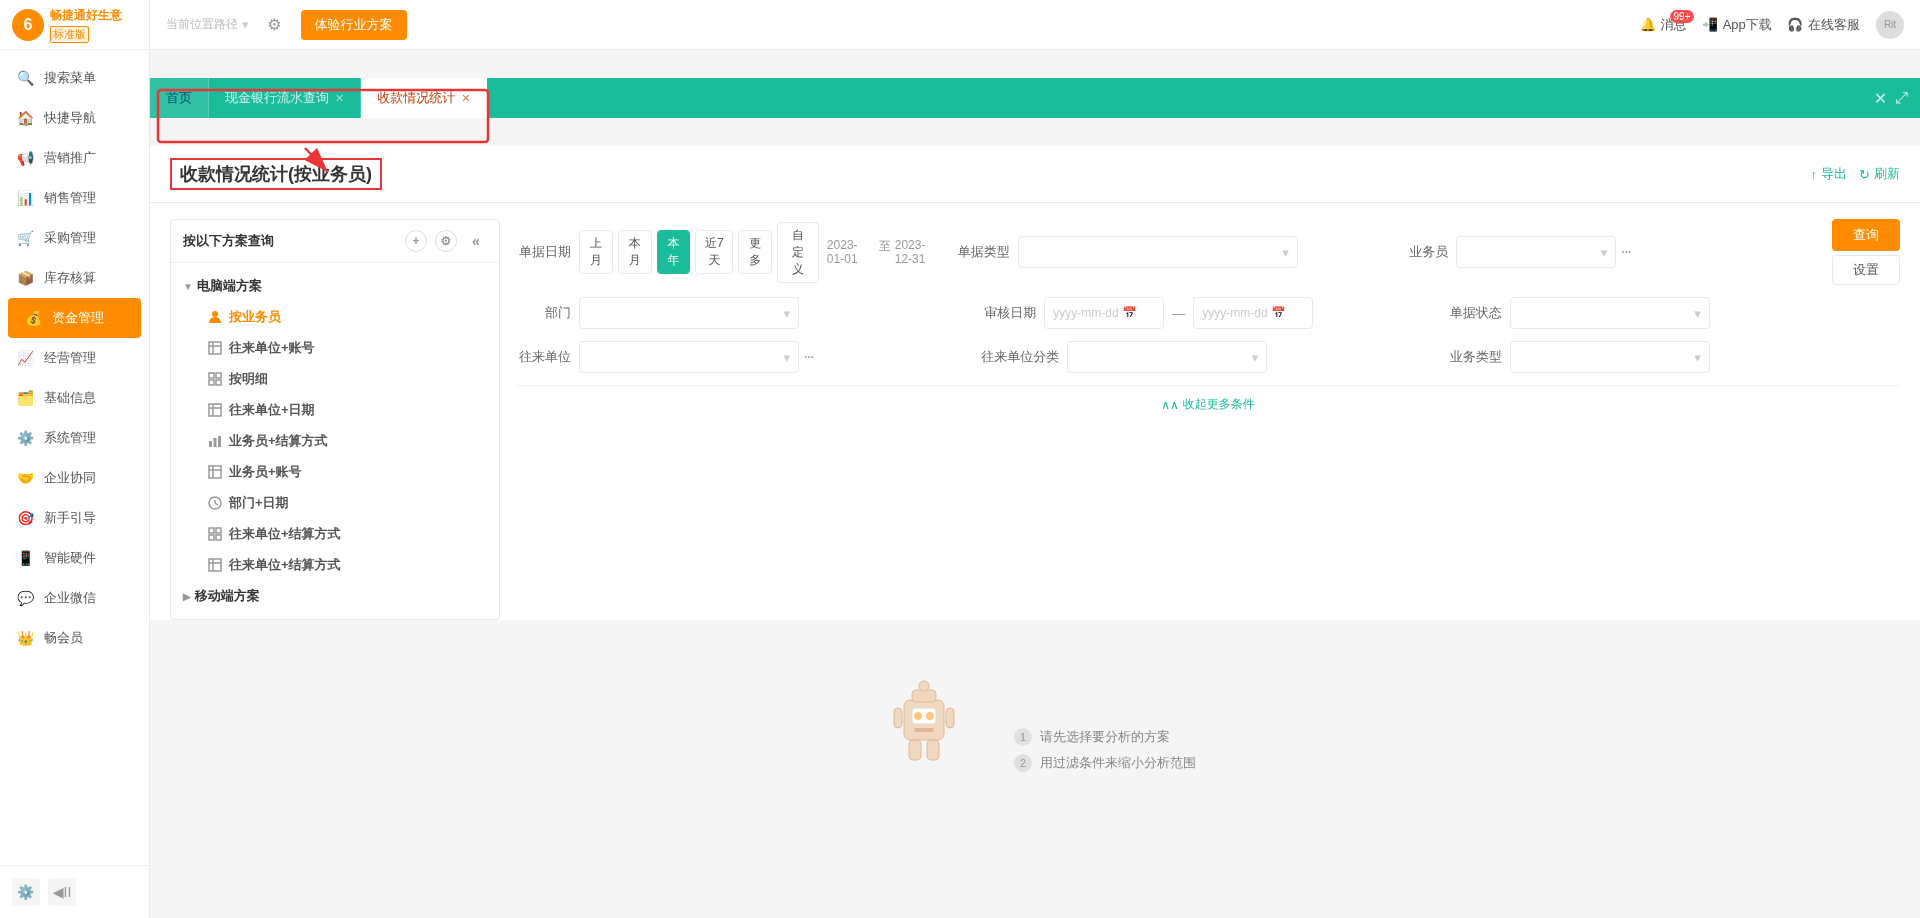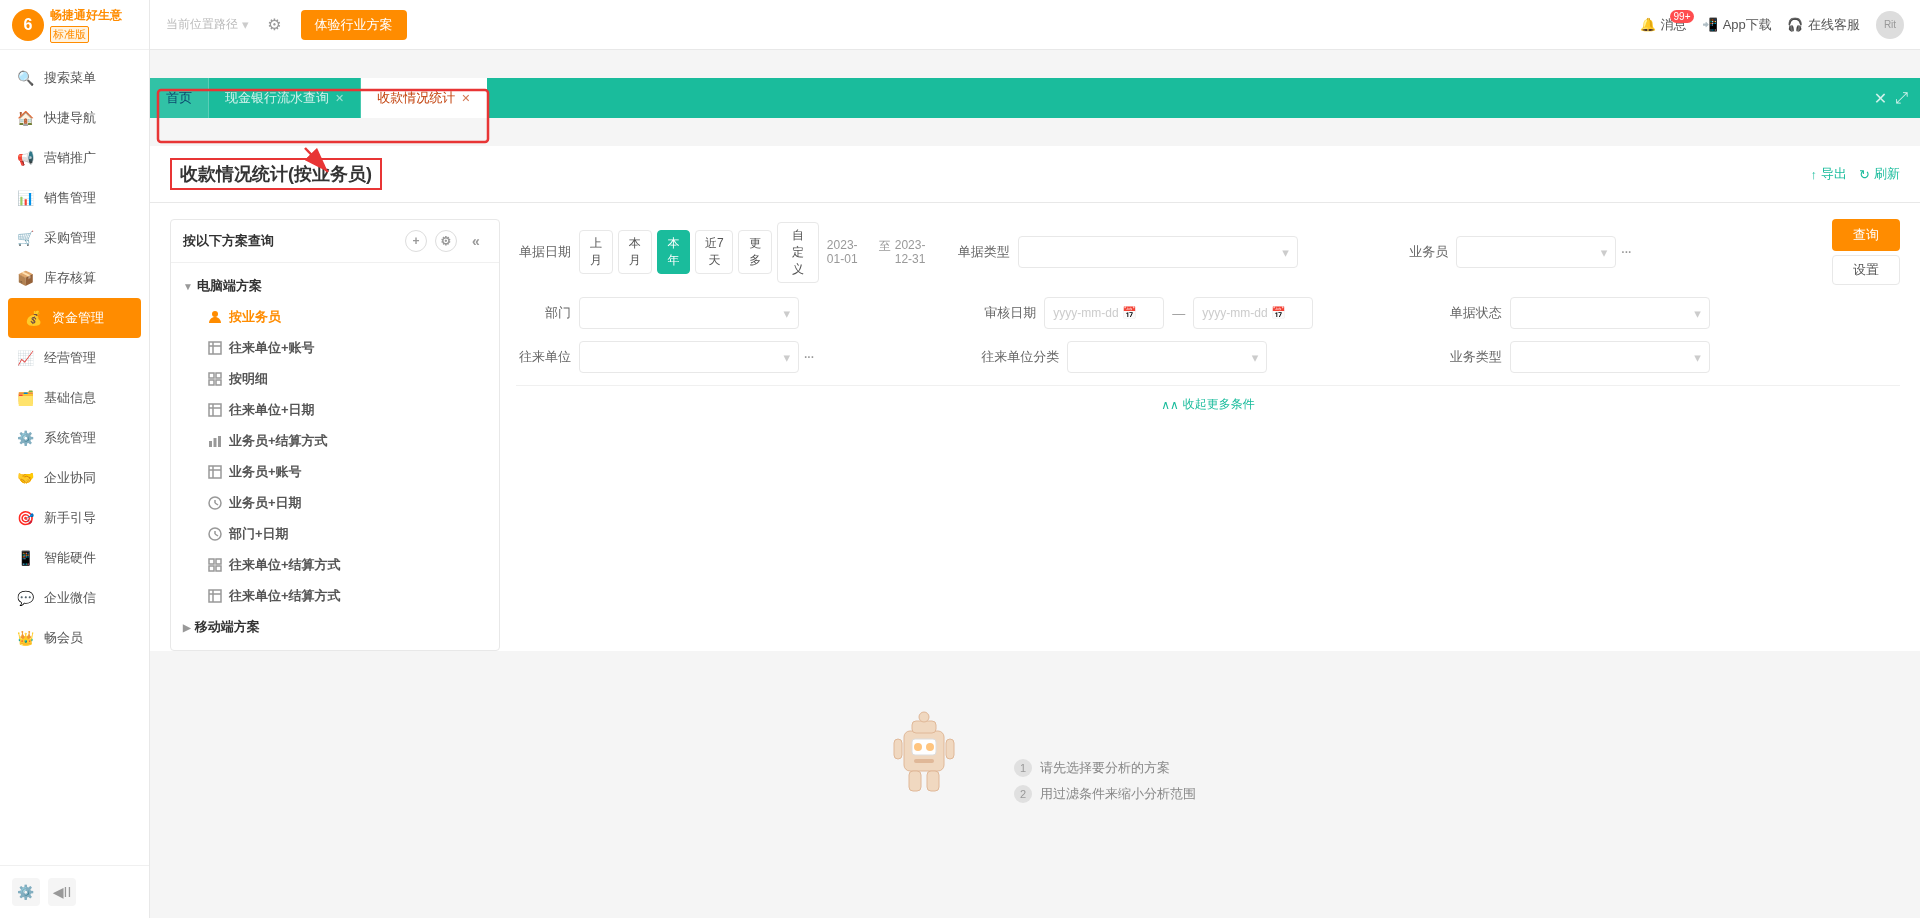--- a/index.html
+++ b/index.html
@@ -328,30 +328,20 @@
                 <span class="scheme-item-icon" style="color:#999;">
                   <svg width="14" height="14" viewBox="0 0 14 14" fill="none" stroke="currentColor" stroke-width="1.5">
                       <rect x="1" y="1" width="12" height="12"></rect>
                       <line x1="1" y1="5" x2="13" y2="5"></line>
                       <line x1="5" y1="1" x2="5" y2="13"></line>
                     </svg>
                 </span>
                 <span>业务员+账号</span>
               </div>
 
-              <div class="scheme-item">
-                <span class="scheme-item-icon" style="color:#999;">
-                  <svg width="14" height="14" viewBox="0 0 14 14" fill="none" stroke="currentColor" stroke-width="1.5">
-                      <circle cx="7" cy="7" r="6"></circle>
-                      <line x1="7" y1="4" x2="7" y2="7"></line>
-                      <line x1="7" y1="7" x2="10" y2="9"></line>
-                    </svg>
-                </span>
-                <span>业务员+日期</span>
-              </div>
 
               <div class="scheme-item">
                 <span class="scheme-item-icon" style="color:#999;">
                   <svg width="14" height="14" viewBox="0 0 14 14" fill="none" stroke="currentColor" stroke-width="1.5">
                       <circle cx="7" cy="7" r="6"></circle>
                       <line x1="7" y1="4" x2="7" y2="7"></line>
                       <line x1="7" y1="7" x2="10" y2="9"></line>
                     </svg>
                 </span>
                 <span>部门+日期</span>

